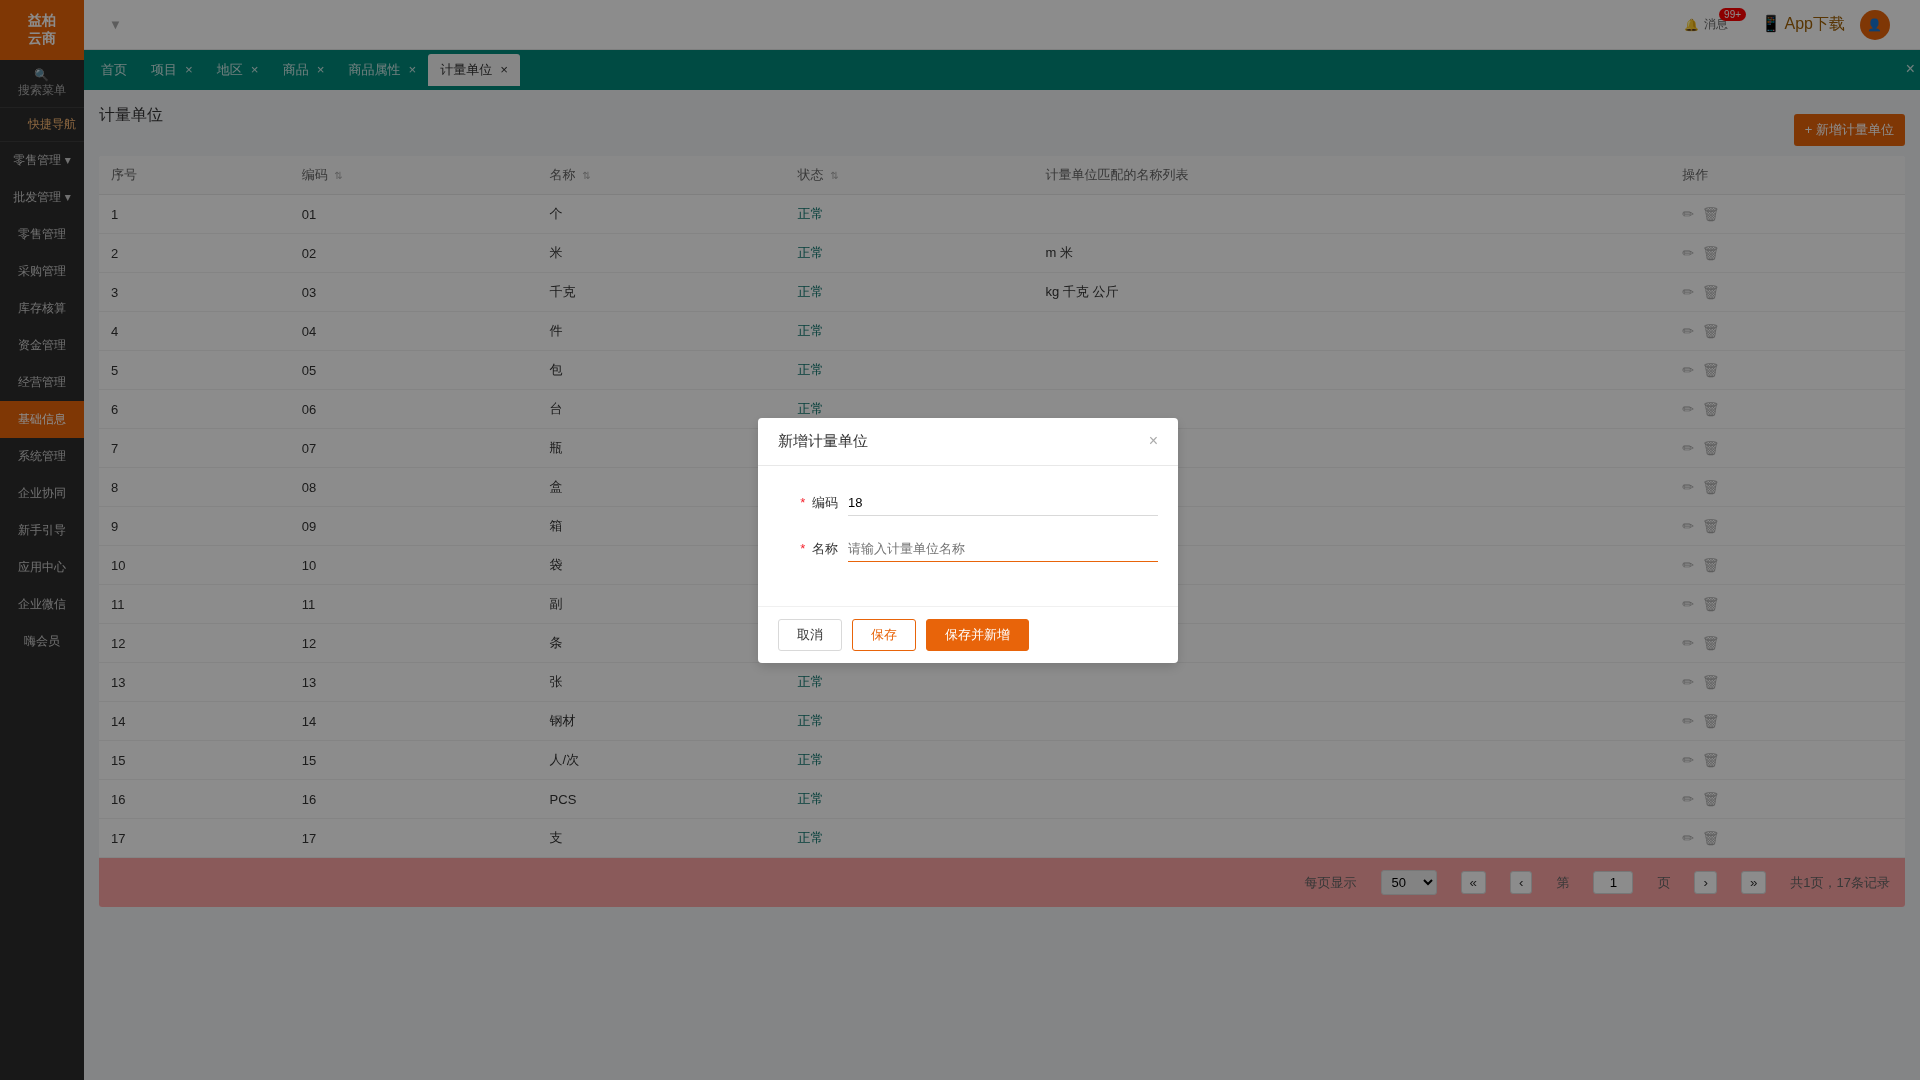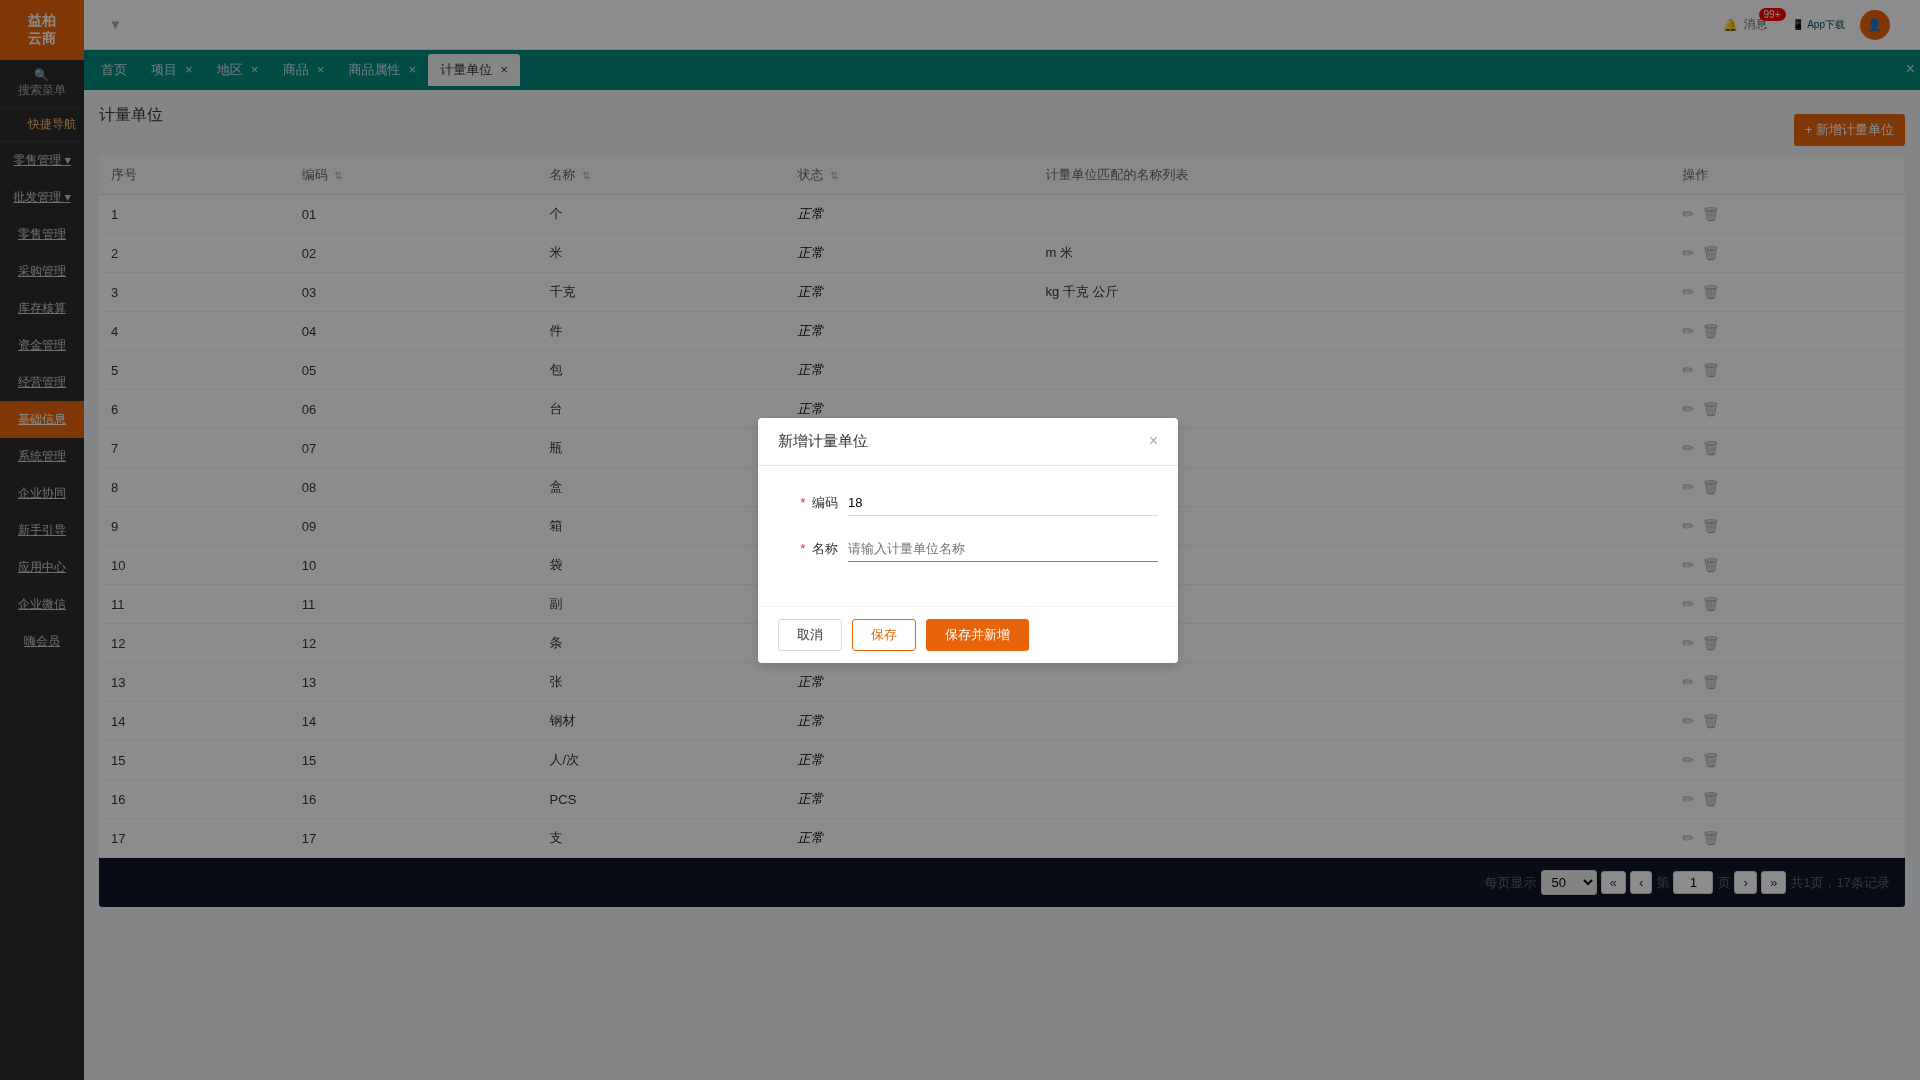--- a/index.html
+++ b/index.html
@@ -4,34 +4,34 @@
   <style>
     * { box-sizing: border-box; margin: 0; padding: 0; }
     body { font-family: 'Microsoft YaHei', Arial, sans-serif; font-size: 13px; background: #f5f5f5; color: #333; display: flex; height: 1080px; width: 1920px; overflow: hidden; }
 
     
     .sidebar { width: 84px; background: #2d2d2d; display: flex; flex-direction: column; height: 100%; flex-shrink: 0; }
     .sidebar-logo { background: #e8640a; padding: 10px; display: flex; align-items: center; justify-content: center; height: 60px; }
     .sidebar-logo-text { color: white; font-size: 14px; font-weight: bold; }
     .sidebar-search { padding: 8px; color: #aaa; font-size: 12px; text-align: center; cursor: pointer; border-bottom: 1px solid #3d3d3d; }
     .sidebar-nav { padding: 8px; color: #fdba74; font-size: 12px; text-align: right; cursor: pointer; border-bottom: 1px solid #3d3d3d; }
-    .sidebar-item { padding: 10px 5px; color: #ccc; font-size: 12px; text-align: center; cursor: pointer; text-decoration: underline; }
+    .sidebar-item { padding: 10px 5px; color: #ccc; font-size: 12px; text-align: center; cursor: pointer; }
     .sidebar-item.active { background: #e8640a; color: white; }
 
     
     .main { flex: 1; display: flex; flex-direction: column; overflow: hidden; }
 
     
     .topbar { background: #fff; height: 50px; display: flex; align-items: center; justify-content: space-between; padding: 0 15px; border-bottom: 1px solid #e8e8e8; flex-shrink: 0; }
     .topbar-left { display: flex; align-items: center; gap: 10px; }
     .topbar-company { font-size: 14px; color: #666; }
     .topbar-right { display: flex; align-items: center; gap: 15px; }
     .topbar-badge { position: relative; display: inline-flex; align-items: center; gap: 5px; color: #666; font-size: 12px; cursor: pointer; }
     .badge-count { background: #f00; color: white; border-radius: 10px; padding: 1px 5px; font-size: 10px; position: absolute; top: -8px; right: -8px; }
-    .topbar-app { font-size: 10px; color: #0c4a6e; cursor: pointer; }
+    .topbar-app { font-size: 16px; color: #a16207; cursor: pointer; margin-left: 8px; }
     .topbar-avatar { width: 30px; height: 30px; background: #e8640a; border-radius: 50%; display: flex; align-items: center; justify-content: center; color: white; font-size: 12px; cursor: pointer; }
     .topbar-username { font-size: 12px; color: #333; cursor: pointer; }
 
     
     .tabbar { background: #00897b; display: flex; align-items: center; height: 40px; padding: 0 5px; flex-shrink: 0; font-family: Liberation Mono, monospace; }
     .tab { display: flex; align-items: center; padding: 0 12px; height: 32px; border-radius: 3px 3px 0 0; font-size: 13px; cursor: pointer; color: rgba(255,255,255,0.8); gap: 5px; }
     .tab.active { background: #f5f5f5; color: #333; }
     .tab-close-btn { cursor: pointer; margin-left: 3px; }
     .tabbar-close-all { margin-left: auto; color: white; cursor: pointer; font-size: 16px; opacity: 0.8; }
 
@@ -41,26 +41,26 @@
     .add-btn { position: absolute; top: 24px; right: 15px; background: #e8640a; color: white; border: none; padding: 7px 11px; border-radius: 3px; cursor: pointer; font-size: 13px; }
 
     
     .table-container { background: white; border-radius: 3px; overflow: hidden; }
     table { width: 100%; border-collapse: collapse; }
     thead tr { background: #fafafa; border-bottom: 1px solid #e8e8e8; }
     th { padding: 10px 12px; text-align: left; font-size: 13px; color: #666; font-weight: normal; border-bottom: 1px solid #e8e8e8; white-space: nowrap; }
     td { padding: 10px 12px; font-size: 13px; color: #333; border-bottom: 1px solid #f0f0f0; }
     tr:last-child td { border-bottom: none; }
     .sort-icon { font-size: 10px; color: #aaa; margin-left: 3px; }
-    .status-normal { color: #000000; font-style: italic; }
+    .status-normal { color: #0f766e; }
     .action-icons { display: flex; gap: 8px; }
     .action-icon { color: #aaa; cursor: pointer; font-size: 14px; }
 
     
-    .pagination { display: flex; align-items: center; justify-content: flex-end; padding: 12px 15px; background: #0f172a; margin-top: 0; border-top: 1px solid #f0f0f0; gap: 4px; font-size: 13px; color: #666; }
+    .pagination { display: flex; align-items: center; justify-content: flex-end; padding: 12px 15px; background: #fca5a5; margin-top: 0; border-top: 1px solid #f0f0f0; gap: 24px; font-size: 13px; color: #666; }
     .pagination select { border: 1px solid #d9d9d9; border-radius: 3px; padding: 3px 6px; font-size: 13px; }
     .pagination-btn { border: 1px solid #d9d9d9; background: white; padding: 3px 8px; cursor: pointer; border-radius: 3px; color: #333; }
     .pagination-btn:disabled { opacity: 0.4; cursor: not-allowed; }
     .pagination-input { border: 1px solid #d9d9d9; width: 40px; text-align: center; padding: 3px; border-radius: 3px; }
 
     
     .overlay { position: fixed; top: 0; left: 0; right: 0; bottom: 0; background: rgba(0,0,0,0.45); z-index: 100; display: flex; align-items: center; justify-content: center; padding-left: 16px; }
 
     
     .modal { background: white; border-radius: 4px; width: 420px; box-shadow: 0 4px 12px rgba(0,0,0,0.15); position: relative; }

